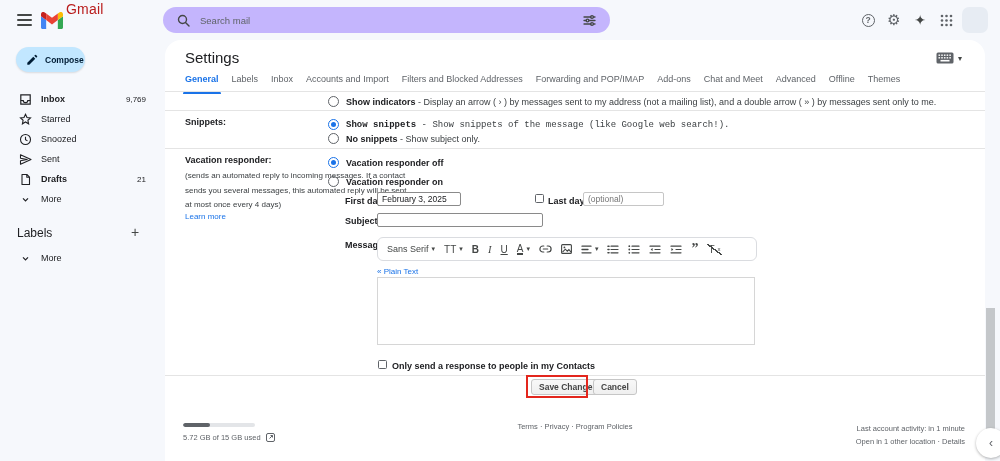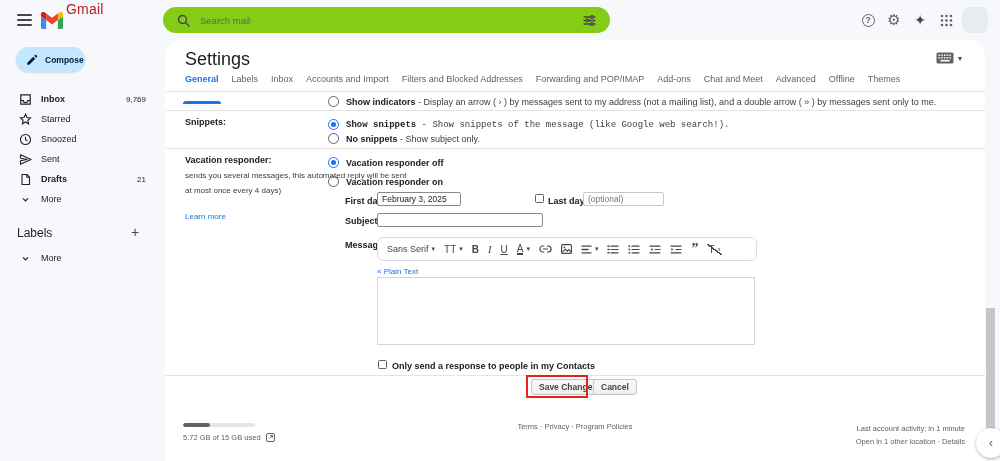--- a/index.html
+++ b/index.html
@@ -6,21 +6,21 @@
   html,body { width:1000px; height:461px; }
   body { font-family:"Liberation Sans","DejaVu Sans",sans-serif; background:#f6f8fc; position:relative; overflow:hidden; color:#202124; }
   svg { display:block; }
 
   
   .topbar { position:absolute; top:0; left:0; width:1000px; height:40px; background:#f6f8fc; }
   .hamburger { position:absolute; left:17px; top:14px; width:15px; cursor:pointer; }
   .hamburger div { height:1.6px; background:#444746; margin-bottom:3.6px; border-radius:1px; }
   .logo-m { position:absolute; left:41px; top:12px; }
   .logo-text { position:absolute; left:66px; top:1px; font-size:14px; color:#b91c1c; letter-spacing:.2px; }
-  .searchbar { position:absolute; left:163px; top:7px; width:447px; height:26px; background:#84cc16; border-radius:13px; display:flex; align-items:center; padding:0 14px; }
+  .searchbar { position:absolute; left:163px; top:7px; width:447px; height:26px; background:#c4b5fd; border-radius:13px; display:flex; align-items:center; padding:0 14px; }
   .searchbar .ph { font-size:9.5px; color:#5f6368; margin-left:10px; flex:1; }
   .tb-icons { position:absolute; top:0; height:40px; display:flex; align-items:center; }
   .icon-btn { width:26px; height:26px; display:flex; align-items:center; justify-content:center; color:#444746; }
   .help-circle { width:13px; height:13px; border:1.3px solid #5f6368; border-radius:50%; font-size:8.5px; color:#5f6368; display:flex; align-items:center; justify-content:center; font-weight:700; }
   .gear-glyph { font-size:15px; color:#5f6368; }
   .sparkle-glyph { font-size:14px; color:#444746; }
   .avatar { position:absolute; left:962px; top:7px; width:26px; height:26px; border-radius:7px; background:#e7ecf3; }
 
   
   .compose { position:absolute; left:16px; top:47px; width:69px; height:25px; background:#c2e7ff; border-radius:13px; display:flex; align-items:center; padding-left:10px; gap:7px; box-shadow:0 1px 2px rgba(0,0,0,.12); cursor:pointer; }
@@ -28,26 +28,26 @@
   .nav-item { position:absolute; left:0; width:160px; height:20px; display:flex; align-items:center; cursor:pointer; border-radius:0 10px 10px 0; }
   .nav-item .nicon { width:13px; margin-left:19px; }
   .nav-item .nlabel { font-size:9px; color:#202124; margin-left:9px; }
   .nav-item .nlabel.bold { font-weight:700; }
   .nav-item .ncount { position:absolute; right:14px; font-size:8px; color:#202124; }
   .labels-hdr { position:absolute; left:17px; top:226px; font-size:12px; color:#202124; }
   .labels-plus { position:absolute; left:131px; top:224px; font-size:14px; color:#444746; cursor:pointer; }
 
   
   .card { position:absolute; left:165px; top:40px; width:820px; height:421px; background:#fff; border-radius:16px 16px 0 0; }
-  .card .title { position:absolute; left:20px; top:9px; font-size:18px; color:#202124; }
+  .card .title { position:absolute; left:20px; top:9px; font-size:15px; color:#202124; }
   .kbd-wrap { position:absolute; left:771px; top:12px; display:flex; align-items:center; gap:4px; cursor:pointer; }
   .kbd-caret { font-size:8px; color:#444746; }
 
   .tabs { position:absolute; left:20px; top:34px; display:flex; gap:13px; font-size:9px; color:#5f6368; white-space:nowrap; }
-  .tab { padding-bottom:20px; cursor:pointer; position:relative; }
+  .tab { padding-bottom:10px; cursor:pointer; position:relative; }
   .tab.active { color:#1a73e8; font-weight:700; }
   .tab.active::after { content:""; position:absolute; left:-2px; right:-2px; bottom:0; height:3px; background:#1a73e8; border-radius:3px 3px 0 0; }
   .divider { position:absolute; left:0; right:0; height:1px; background:#e4e4e4; }
 
   .radio { width:11px; height:11px; border:1.5px solid #5f6368; border-radius:50%; position:absolute; }
   .radio.checked { border-color:#1a73e8; }
   .radio.checked::after { content:""; position:absolute; left:1.5px; top:1.5px; width:5px; height:5px; border-radius:50%; background:#1a73e8; }
   .cbx { width:9px; height:9px; border:1.2px solid #5f6368; border-radius:1.5px; position:absolute; background:#fff; }
 
   .rowtext { position:absolute; font-size:9px; color:#3c4043; }
@@ -260,20 +260,21 @@
     <span class="b">Show snippets</span><span> - Show snippets of the message (like Google web search!).</span>
   </div>
   <span class="radio" style="left:163px; top:93px;"></span>
   <div class="rowtext" style="left:181px; top:94px;">
     <span class="b">No snippets</span><span> - Show subject only.</span>
   </div>
   <div class="divider" style="top:108px;"></div>
 
   <div class="flabel" style="left:20px; top:115px;">Vacation responder:</div>
   <div class="rowtext" style="left:20px; top:129px; font-size:8px; line-height:14.5px; width:260px;">
+    <div>(sends an automated reply to incoming messages. If a contact</div>
     <div>sends you several messages, this automated reply will be sent</div>
     <div>at most once every 4 days)</div>
   </div>
   <div class="rowtext link" style="left:20px; top:172px; font-size:8px;">Learn more</div>
 
   <span class="radio checked" style="left:163px; top:117px;"></span>
   <div class="flabel" style="left:181px; top:118px;">Vacation responder off</div>
   <span class="radio" style="left:163px; top:136px;"></span>
   <div class="flabel" style="left:181px; top:137px;">Vacation responder on</div>
 

